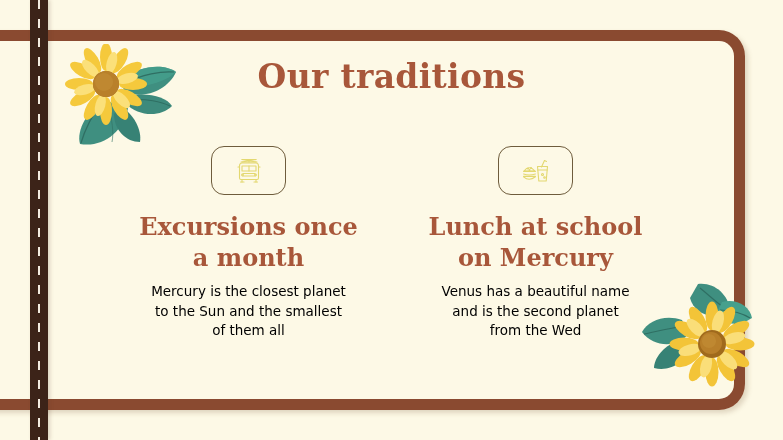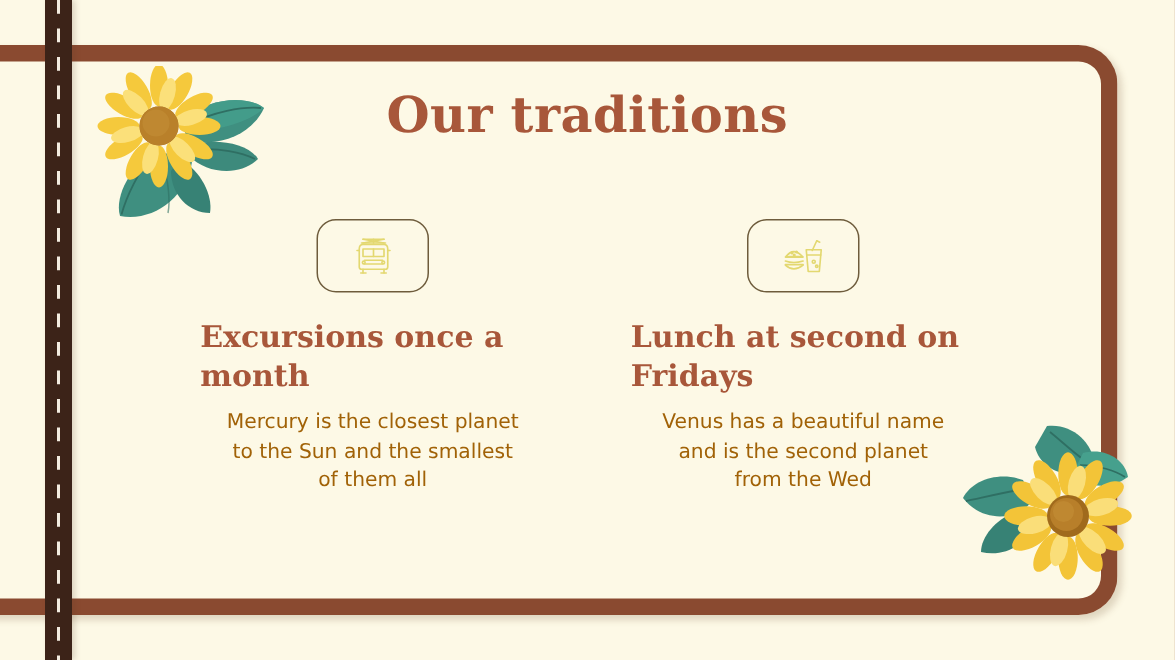--- a/index.html
+++ b/index.html
@@ -98,32 +98,33 @@
     display: flex;
     align-items: center;
     justify-content: center;
     background: transparent;
   }
 
   .col-heading {
     margin-top: 17px;
     font-family: "DejaVu Serif", serif;
     font-weight: bold;
-    font-size: 20px;
+    font-size: 24px;
     line-height: 1.28;
     color: #a8573a;
+    text-align: center;
     max-width: 230px;
   }
 
   .col-body {
     margin-top: 9px;
     font-family: "DejaVu Sans", sans-serif;
     font-size: 13.5px;
     line-height: 1.44;
-    color: #a16207;
+    color: #000000;
     text-align: center;
     max-width: 196px;
   }
 
   
   .flower {
     position: absolute;
     pointer-events: none;
   }
   #flower-top-left { left: 62px; top: 44px; }
@@ -245,21 +246,21 @@
             <circle cx="10.5" cy="16" r="0.5" fill="#e3d870"></circle>
 
             <path d="M4.6 17.4 h11.8"></path>
             <path d="M4.6 20 q5.4 2 11.8 0"></path>
             <path d="M4.6 22.4 h11.8"></path>
 
             <path d="M4.6 22.8 q5.4 5 11.8 0"></path>
           </g>
         </svg>
       </div>
-      <div class="col-heading">Lunch at second on Fridays</div>
+      <div class="col-heading">Lunch at school on Mercury</div>
       <div class="col-body">Venus has a beautiful name and is the second planet from the Wed</div>
     </div>
 
   </div>
 
   <div class="flower" id="flower-bottom-right">
     <svg width="125" height="115" viewBox="0 0 125 115">
       <g>
 
         <path d="M62 12 C78 10 92 22 94 38 C78 50 58 42 54 26 Z" fill="#3f8f80"></path>

